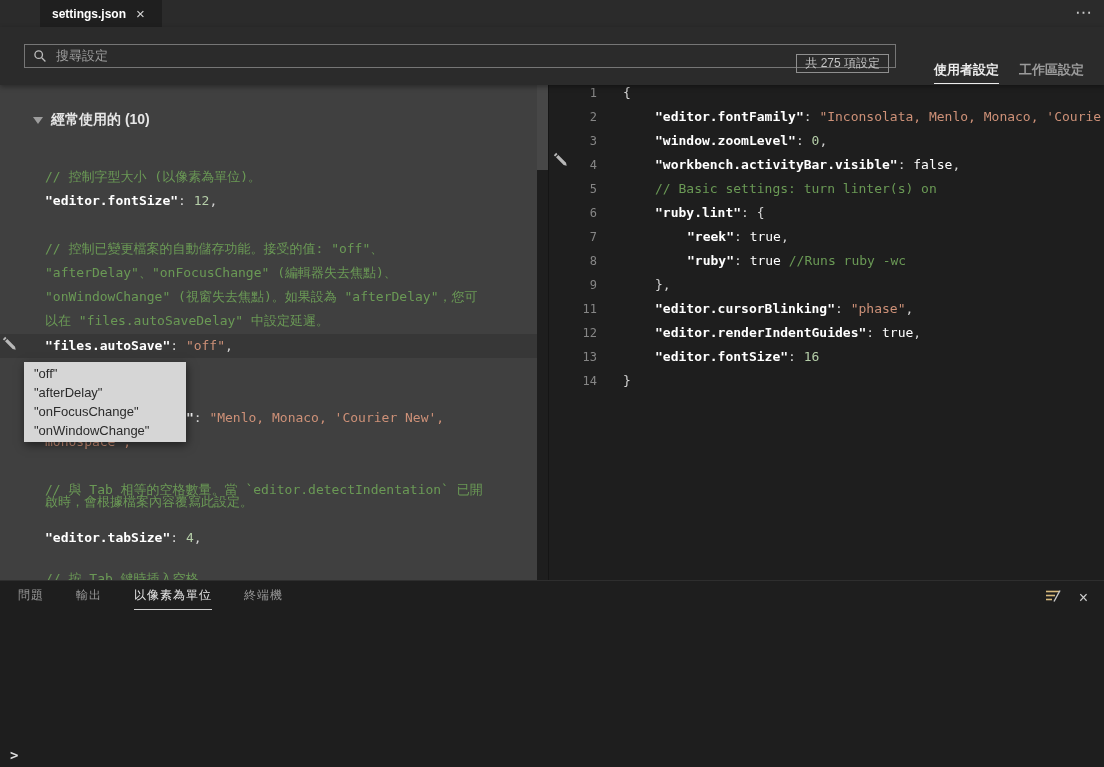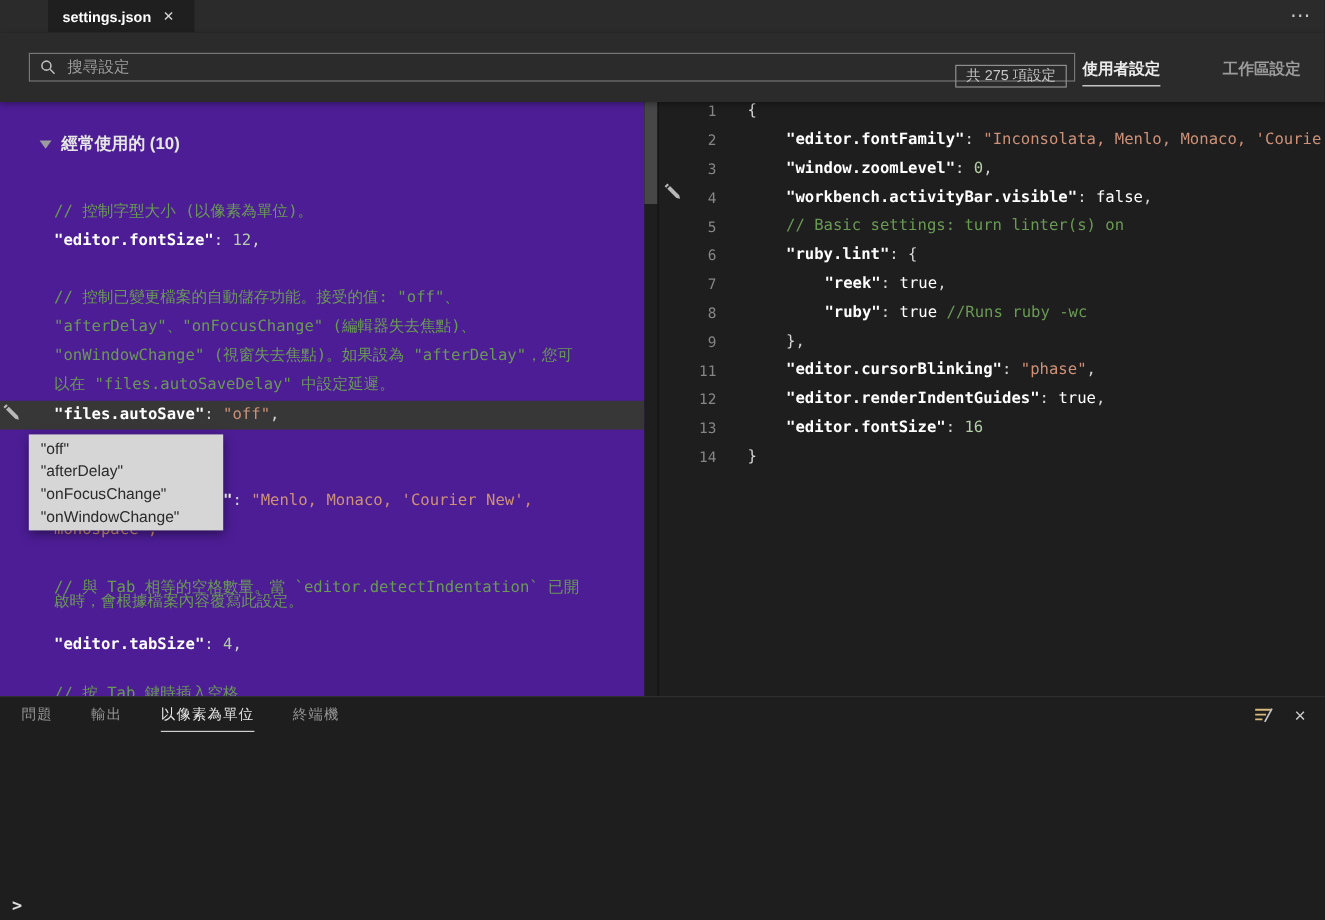--- a/index.html
+++ b/index.html
@@ -20,28 +20,28 @@
   .settings-header { height:58px; background:#2b2b2b; position:relative; z-index:3;
                      box-shadow:0 2px 5px rgba(0,0,0,0.35); }
   .search-box { position:absolute; left:24px; top:17px; width:872px; height:24px;
                 border:1px solid #767676; display:flex; align-items:center; padding:0 4px 0 8px; background:#2b2b2b; }
   .search-icon { display:flex; margin-right:7px; flex:none; }
   .search-input { flex:1; min-width:0; background:transparent; border:none; outline:none;
                   color:#cccccc; font-size:13px; font-family:Liberation Mono, monospace; height:100%; }
   .search-input::placeholder { color:#9d9d9d; }
   .count-badge { flex:none; border:1px solid #8f8f8f; color:#c5c5c5; font-size:12px; line-height:17px;
                  padding:0 8px; white-space:nowrap; margin-right:2px;margin-top:15px; }
-  .hdr-tabs { position:absolute; right:20px; top:4px; height:58px; display:flex; align-items:center; gap:52px; }
+  .hdr-tabs { position:absolute; right:20px; top:16px; height:58px; display:flex; align-items:center; gap:20px; }
   .hdr-tab { font-size:13px; font-weight:700; color:#9b9b9b; padding-bottom:4px;
              border-bottom:1px solid transparent; cursor:pointer; white-space:nowrap; }
   .hdr-tab.active { color:#ececec; border-bottom-color:#ececec; }
 
   
   .editor-region { position:absolute; top:85px; left:0; width:1104px; height:495px; }
-  .left-pane { position:absolute; left:0; top:0; width:537px; height:495px; overflow:hidden; background:#4c1d95; }
+  .left-pane { position:absolute; left:0; top:0; width:537px; height:495px; overflow:hidden; background:#404040; }
   .v-scrollbar { position:absolute; left:537px; top:0; width:11px; height:495px; background:#1e1e1e; }
   .v-thumb { position:absolute; left:0; top:0; width:11px; height:85px; background:#474747; }
   .right-pane { position:absolute; left:548px; top:0; width:556px; height:495px; overflow:hidden;
                 background:#1e1e1e; border-left:1px solid #151515; }
 
   .section-hdr { position:absolute; top:23px; left:33px; height:24px; display:flex; align-items:center; gap:8px;
                  color:#e6e6e6; font-size:14px; font-weight:700; cursor:pointer; }
   .twistie { width:0; height:0; border-left:5px solid transparent; border-right:5px solid transparent;
              border-top:7px solid #9d9d9d; display:inline-block; }
 

